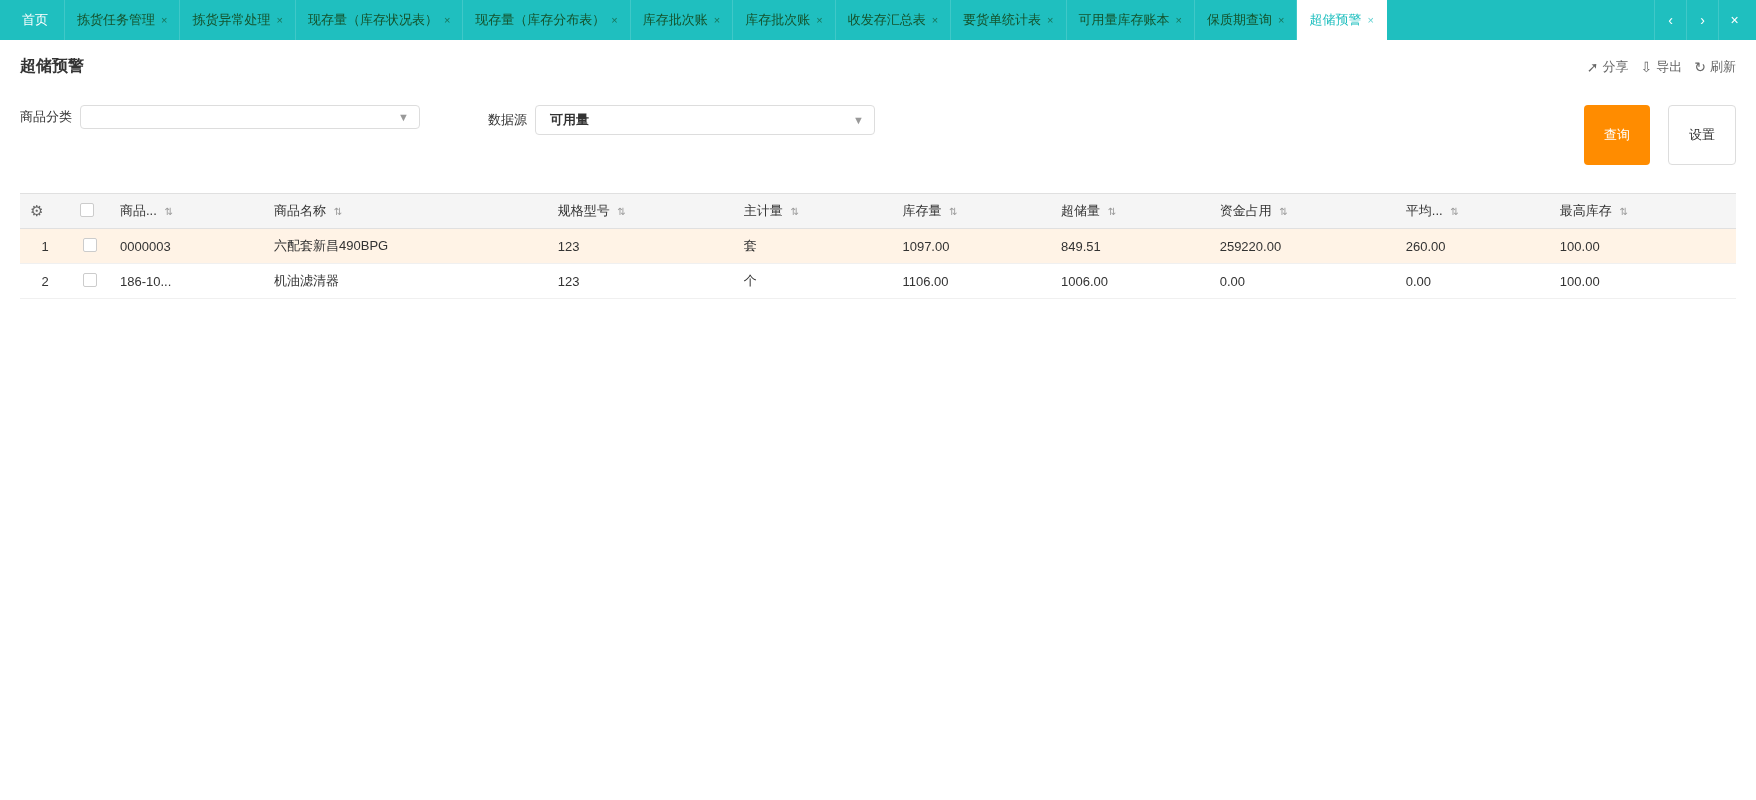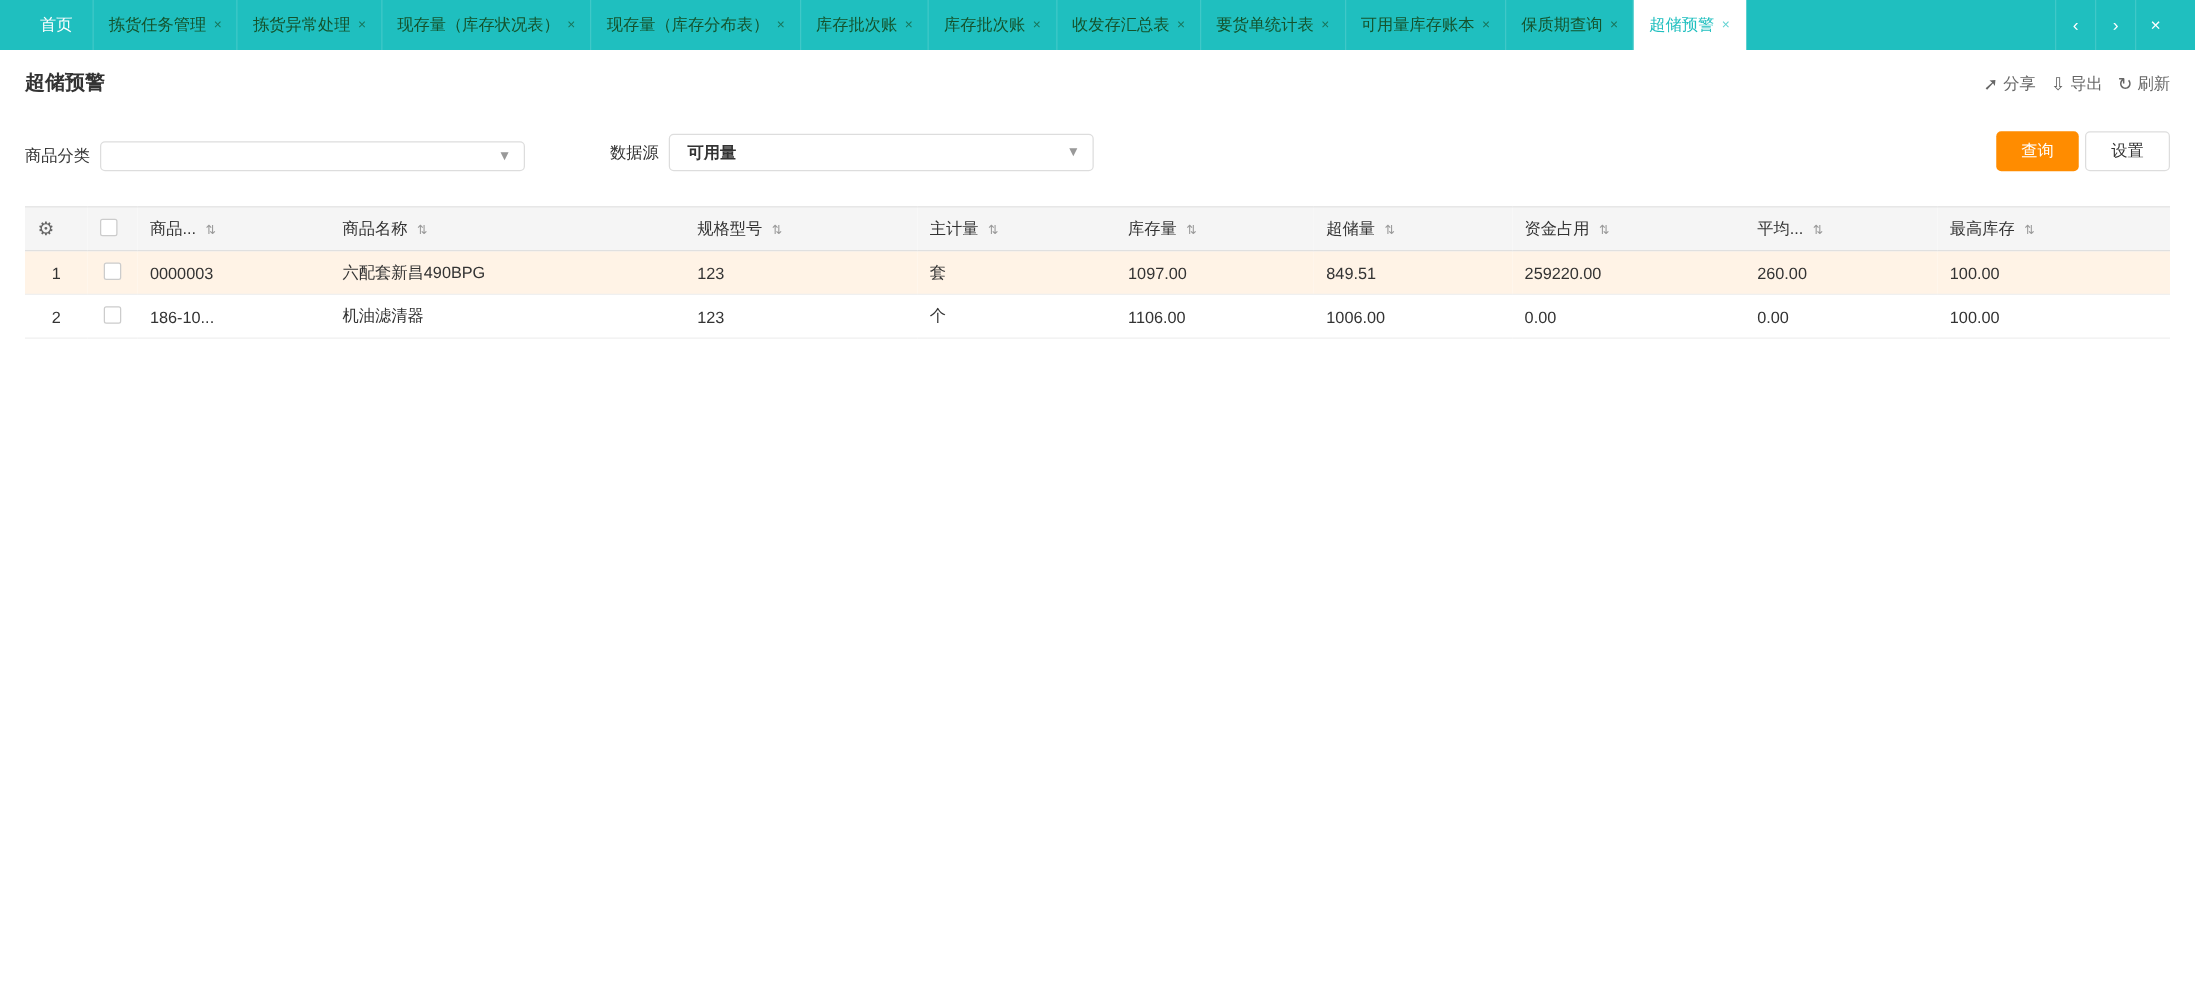--- a/index.html
+++ b/index.html
@@ -4,21 +4,21 @@
   <style>
     * { box-sizing: border-box; margin: 0; padding: 0; font-family: 'Microsoft YaHei', Arial, sans-serif; font-size: 13px; }
     body { background: #f5f5f5; min-width: 1756px; }
 
     
     .top-nav {
       display: flex;
       align-items: center;
       background: #1FBFBF;
       height: 40px;
-      padding: 0 16px;
+      padding: 0 6px;
       overflow: hidden;
     }
     .nav-item {
       display: flex;
       align-items: center;
       padding: 0 12px;
       height: 100%;
       color: #14532d;
       cursor: pointer;
       white-space: nowrap;
@@ -89,21 +89,21 @@
       gap: 4px;
       color: #666;
       cursor: pointer;
       font-size: 13px;
     }
     .action-icon { font-size: 14px; }
 
     
     .filter-area {
       display: flex;
-      align-items: flex-end;
+      align-items: flex-start;
       gap: 20px;
       margin-bottom: 16px;
       padding: 12px 0;
     }
     .filter-group {
       display: flex;
       align-items: center;
       gap: 8px;
     }
     .filter-label {
@@ -120,38 +120,38 @@
       width: 340px;
       cursor: pointer;
       background: #fff;
       color: #333;
     }
     .filter-chevron { color: #999; font-size: 11px; }
 
     .filter-actions {
       margin-left: auto;
       display: flex;
-      gap: 5px;
+      gap: 18px;
       border-radius: 10px;
     }
     .btn-primary {
       background: #FF8C00;
       color: #fff;
       border: none;
       border-radius: 4px;
       padding: 6px 20px;
       cursor: pointer;
       font-size: 13px;
     }
     .btn-secondary {
       background: #fff;
       color: #333;
       border: 1px solid #ddd;
       border-radius: 4px;
-      padding: 6px 20px;
+      padding: 20px 20px;
       cursor: pointer;
       font-size: 13px;
     }
 
     
     .data-table {
       width: 100%;
       border-collapse: collapse;
       font-size: 13px;
     }

